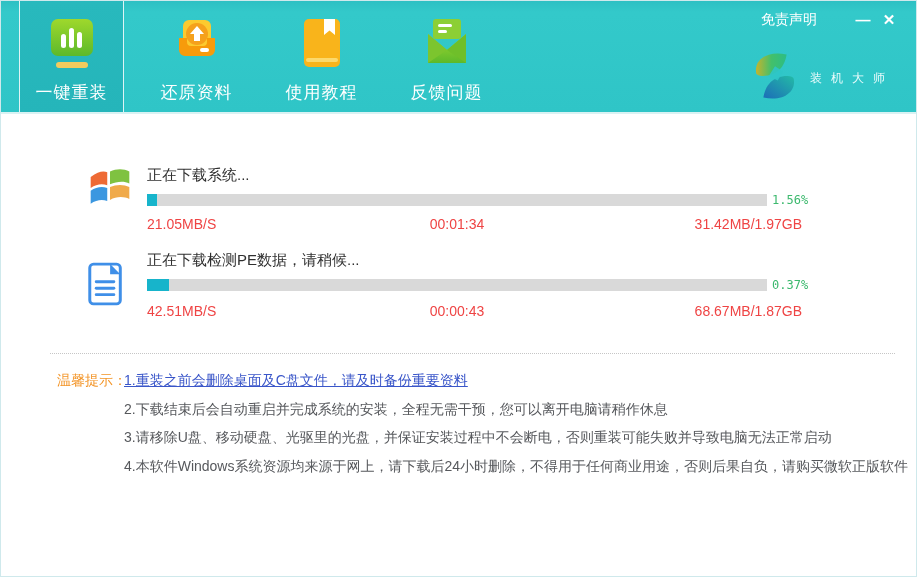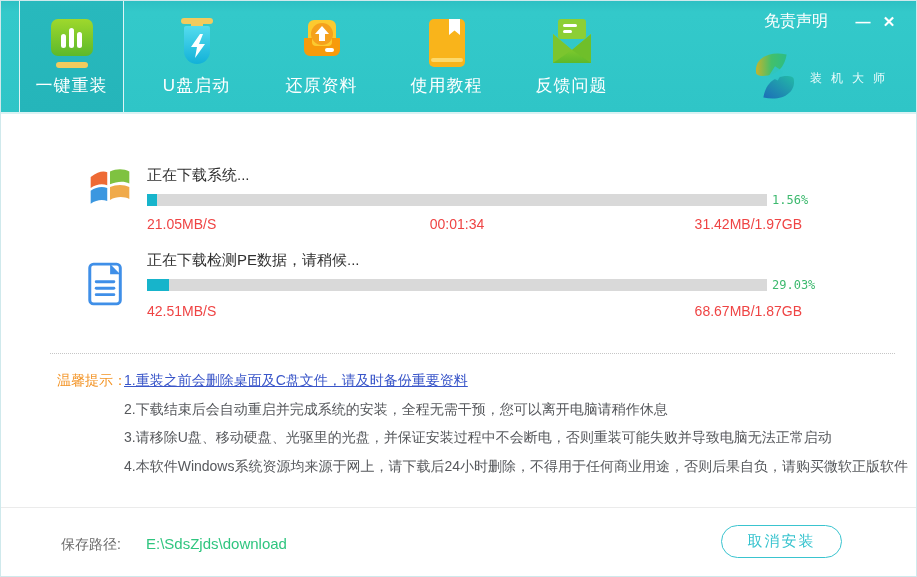--- a/index.html
+++ b/index.html
@@ -10,24 +10,24 @@
   
   .header { position:absolute; left:0; top:0; width:100%; height:113px;
             background:linear-gradient(180deg,#2dc0c3 0%, #33c9ca 10%, #2fc5c7 100%);
             border-bottom:2px solid #d9f2f3; }
   .tabs { position:absolute; left:18px; top:0; height:111px; display:flex; }
   .tab { width:105px; height:111px; margin-right:20px; display:flex; flex-direction:column;
          align-items:center; justify-content:flex-start; padding-top:16px; cursor:pointer; }
   .tab.active { background:linear-gradient(180deg,#28b9bd,#25b5ba);
                 border-left:1px solid rgba(255,255,255,.85); border-right:1px solid rgba(255,255,255,.85); }
   .tab .ticon { height:56px; display:flex; align-items:flex-start; justify-content:center; }
-  .tab .tlabel { margin-top:1px; color:#fff; font-size:17px; letter-spacing:1px; white-space:nowrap; }
+  .tab .tlabel { margin-top:8px; color:#fff; font-size:17px; letter-spacing:1px; white-space:nowrap; }
 
   .winctl { position:absolute; top:10px; right:14px; display:flex; align-items:center; color:#fff; }
-  .disclaimer { font-size:16px; margin-right:22px; cursor:pointer; }
+  .disclaimer { font-size:14px; margin-right:33px; cursor:pointer; }
   .wbtn { width:26px; text-align:center; font-size:15px; font-weight:bold; cursor:pointer; line-height:18px; }
 
   .brand { position:absolute; right:22px; top:46px; display:flex; align-items:center; }
   .brand-mark { margin-right:10px; }
   .brand-txt .brand-name { color:#fff; font-size:33px; font-weight:bold; letter-spacing:2px; line-height:34px; }
   .brand-txt .brand-sub { color:#eafcfc; font-size:12px; letter-spacing:9px; margin-top:0; white-space:nowrap; }
 
   
   .main { position:absolute; left:1px; top:115px; width:100%; height:393px; background:#fff; }
 
@@ -77,37 +77,20 @@
             <rect x="5" y="2" width="42" height="37" rx="7" fill="url(#gGreen)"></rect>
             <rect x="15" y="17" width="5" height="14" rx="2.5" fill="#fff"></rect>
             <rect x="23" y="11" width="5" height="20" rx="2.5" fill="#fff"></rect>
             <rect x="31" y="15" width="5" height="16" rx="2.5" fill="#fff"></rect>
             <rect x="10" y="45" width="32" height="6" rx="3" fill="#f2cb5e"></rect>
           </svg>
         </span>
         <span class="tlabel">一键重装</span>
       </div>
 
-      <div class="tab">
-        <span class="ticon">
-          <svg width="52" height="54" viewBox="0 0 52 54">
-            <defs>
-                <linearGradient id="gCyan" x1="0" y1="0" x2="0" y2="1">
-              <stop offset="0" stop-color="#55dcee"></stop>
-                  <stop offset="1" stop-color="#12b1d8"></stop>
-                </linearGradient>
-              </defs>
-            <rect x="10" y="1" width="32" height="6" rx="3" fill="#f2cb5e"></rect>
-            <rect x="20" y="6" width="12" height="6" fill="#f2cb5e"></rect>
-            <path d="M13 11 q0 -2 2 -2 h22 q2 0 2 2 v23 a13 13 0 0 1 -26 0 Z" fill="url(#gCyan)"></path>
-            <path d="M29 17 l-9 13 h6 l-2 11 10 -14 h-6 l4 -10 Z" fill="#fff"></path>
-          </svg>
-        </span>
-        <span class="tlabel">U盘启动</span>
-      </div>
 
       <div class="tab">
         <span class="ticon">
           <svg width="52" height="54" viewBox="0 0 52 54">
             <rect x="12" y="3" width="28" height="28" rx="6" fill="#fcca2f"></rect>
             <circle cx="26" cy="17" r="11" fill="#f5a11c"></circle>
             <path d="M26 9 l7 8 h-4 v7 h-6 v-7 h-4 Z" fill="#fff"></path>
             <path d="M8 21 v12 a6 6 0 0 0 6 6 h24 a6 6 0 0 0 6 -6 v-12 h-8 v4 a4 4 0 0 1 -4 4 h-12 a4 4 0 0 1 -4 -4 v-4 Z" fill="#f79b0b"></path>
             <rect x="29" y="31" width="9" height="4" rx="2" fill="#fff"></rect>
           </svg>
@@ -208,37 +191,33 @@
           <path d="M25 2 L36 13 L25 13 Z" fill="#3f8fe8"></path>
           <line x1="10" y1="21" x2="29" y2="21" stroke="#3f8fe8" stroke-width="3.2" stroke-linecap="round"></line>
           <line x1="10" y1="28" x2="29" y2="28" stroke="#3f8fe8" stroke-width="3.2" stroke-linecap="round"></line>
           <line x1="10" y1="35" x2="29" y2="35" stroke="#3f8fe8" stroke-width="3.2" stroke-linecap="round"></line>
         </svg>
       </span>
       <div class="dl-title" style="top:135px">正在下载检测PE数据，请稍候...</div>
       <div class="bar" style="top:163px">
         <div class="bar-fill" style="width: 3.59%;"></div>
       </div>
-      <div class="pct" style="top:162px">29.03%</div>
+      <div class="pct" style="top:162px">0.37%</div>
       <div class="stats" style="top:187px">
         <span class="speed">42.51MB/S</span>
+        <span class="time">00:00:43</span>
         <span class="size">68.67MB/1.87GB</span>
       </div>
     </div>
 
     <div class="dashed-divider"></div>
 
     <div class="tips-label">温馨提示：</div>
     <div class="tips">
       <div class="tip-line em">1.重装之前会删除桌面及C盘文件，请及时备份重要资料</div>
       <div class="tip-line">2.下载结束后会自动重启并完成系统的安装，全程无需干预，您可以离开电脑请稍作休息</div>
       <div class="tip-line">3.请移除U盘、移动硬盘、光驱里的光盘，并保证安装过程中不会断电，否则重装可能失败并导致电脑无法正常启动</div>
       <div class="tip-line">4.本软件Windows系统资源均来源于网上，请下载后24小时删除，不得用于任何商业用途，否则后果自负，请购买微软正版软件</div>
     </div>
   </div>
 
-  <div class="footer">
-    <span class="save-label">保存路径:</span>
-    <span class="save-path">E:\SdsZjds\download</span>
-    <button class="cancel-btn">取消安装</button>
-  </div>
 
 </div>
 
 </body></html>

